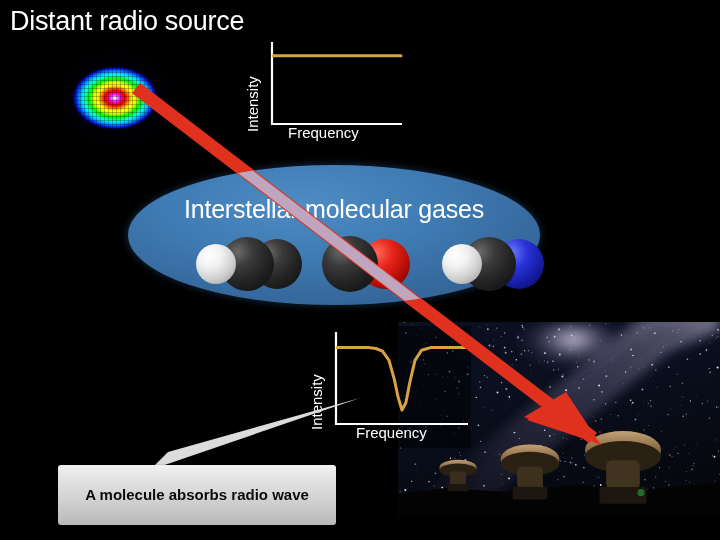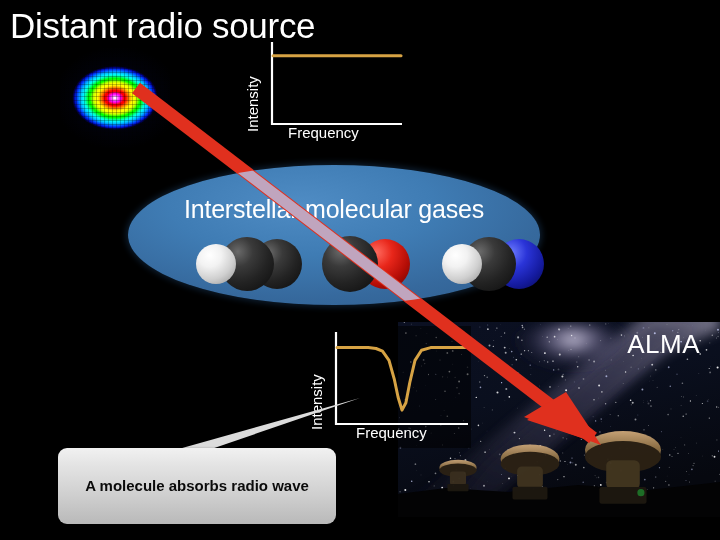--- a/index.html
+++ b/index.html
@@ -15,21 +15,21 @@
     overflow: hidden;
     font-family: "Liberation Sans", sans-serif;
   }
 
   
   #title {
     position: absolute;
     left: 10px;
     top: 6px;
     color: #ffffff;
-    font-size: 35px;
+    font-size: 27px;
     font-weight: 400;
     letter-spacing: -0.3px;
     white-space: nowrap;
   }
 
   
   #radio-source {
     position: absolute;
     left: 60px;
     top: 48px;
@@ -193,24 +193,24 @@
     position: absolute;
     left: 0; top: 0;
     width: 720px; height: 540px;
     pointer-events: none;
   }
 
   
   #callout {
     position: absolute;
     left: 58px;
-    top: 448px;
+    top: 465px;
     width: 278px;
-    height: 76px;
-    border-radius: 9px;
+    height: 60px;
+    border-radius: 3px;
     background: linear-gradient(to bottom, #f1f1f1 0%, #e4e4e4 22%, #cfcfcf 62%, #b9b9b9 100%);
     box-shadow: 0 1px 3px rgba(0,0,0,0.6);
     display: flex;
     align-items: center;
     justify-content: center;
   }
   #callout-text {
     color: #0b0b0b;
     font-size: 15px;
     font-weight: 700;
@@ -750,21 +750,20 @@
       <g transform="translate(225,146) scale(1.12)" opacity="0.98">
         <ellipse cx="0" cy="-16" rx="34" ry="17" fill="url(#dishG)"></ellipse>
         <ellipse cx="0" cy="-10" rx="34" ry="14" fill="#2b2114"></ellipse>
         <rect x="-15" y="-7" width="30" height="26" rx="5" fill="#42351f"></rect>
         <rect x="-21" y="17" width="42" height="15" rx="2" fill="#1d1810"></rect>
         <circle cx="16" cy="22" r="3.2" fill="#1f7a2a" opacity="0.9"></circle>
       </g>
     </svg>
   </div>
 
-  <div id="alma-label">ALMA</div>
 
   <div class="spectrum" id="spectrum-bottom">
     <svg class="axes" width="175" height="122" viewBox="0 0 175 122">
       <rect x="0" y="0" width="175" height="122" fill="rgba(0,0,0,0.55)"></rect>
       <path d="M40,6 L40,98 L172,98" fill="none" stroke="#ffffff" stroke-width="2.2"></path>
       <polyline id="poly-bottom" fill="none" stroke="#d7a344" stroke-width="3" stroke-linejoin="round" stroke-linecap="round" points="41.0,21.6 51.4,21.6 61.8,21.6 72.2,21.6 80.0,22.5 86.5,25.2 93.0,34.4 98.2,52.8 102.1,71.2 106.0,84.1 109.9,76.8 113.8,56.5 119.0,34.4 125.5,24.3 134.6,21.6 145.0,21.6 155.4,21.6 171.0,21.6"></polyline>
     </svg>
     <div class="ax-label ylab">Intensity</div>
     <div class="ax-label xlab">Frequency</div>
   </div>

